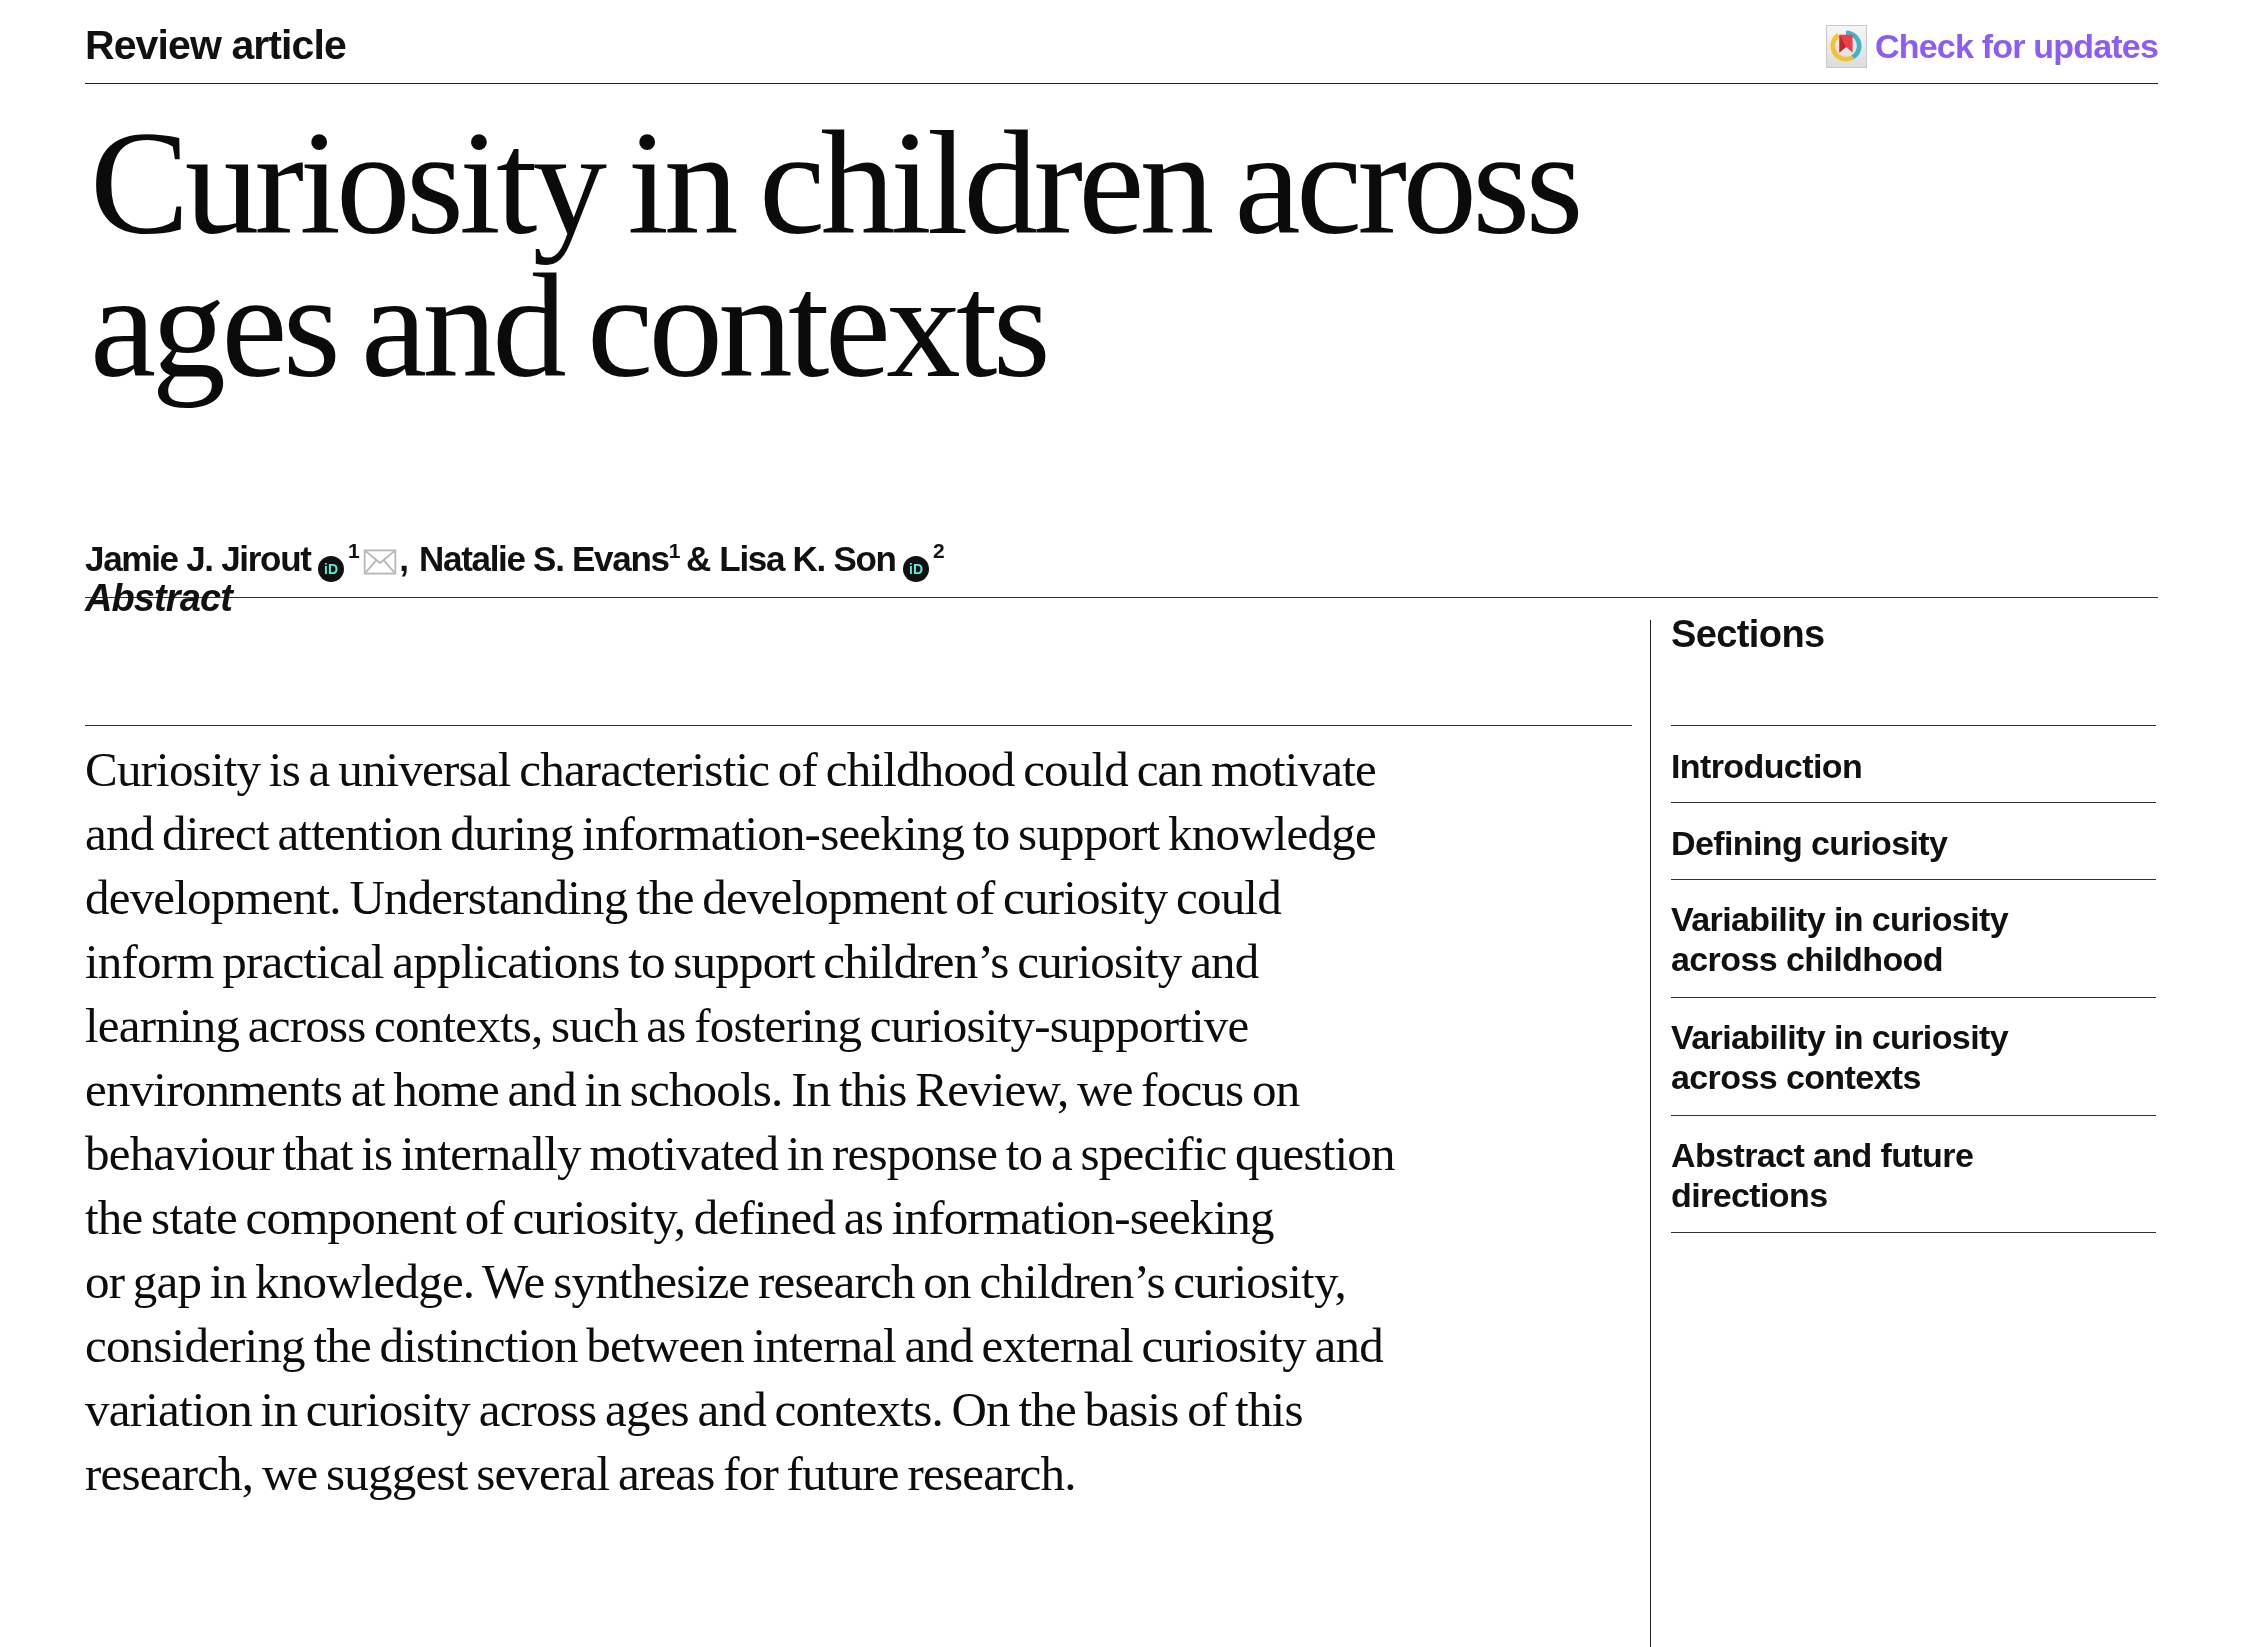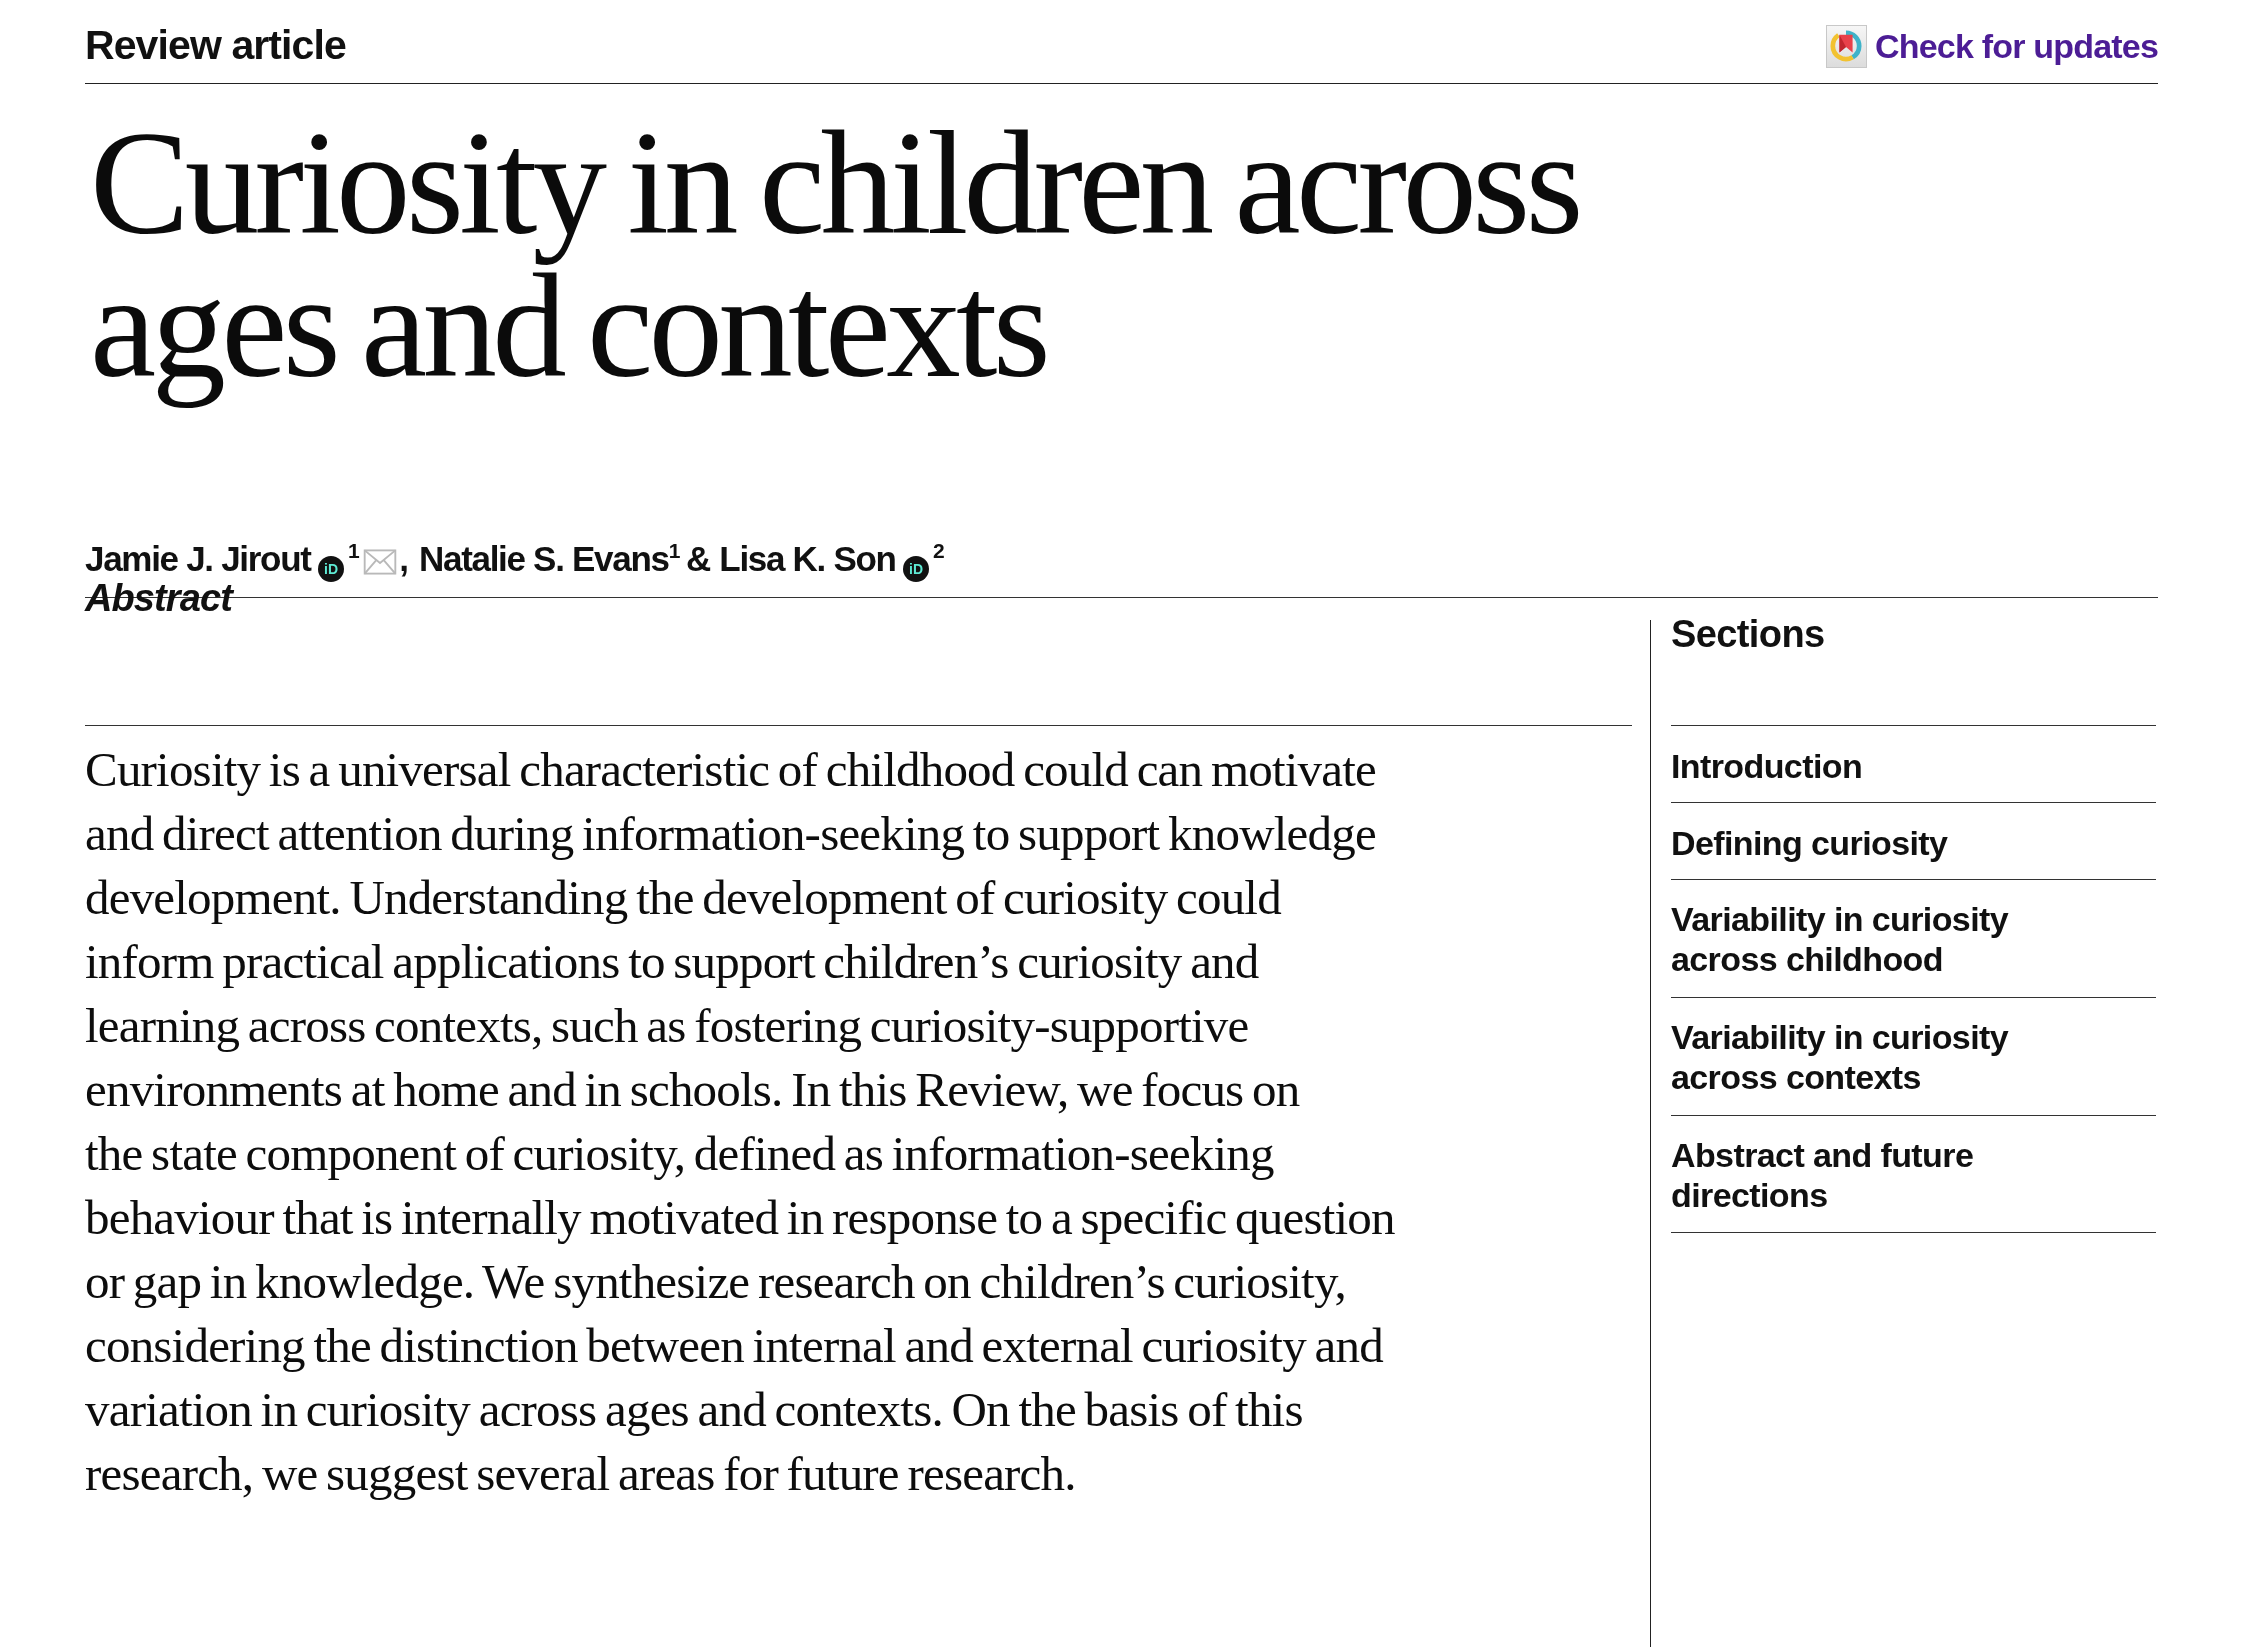--- a/index.html
+++ b/index.html
@@ -12,21 +12,21 @@
 
   
   .kicker {
     left: 85px; top: 21px;
     font-size: 41px; font-weight: 700; letter-spacing: -0.9px; line-height: 49px;
     white-space: nowrap;
   }
   .cfu {
     right: 89px; top: 22.6px; height: 47px;
     display: flex; align-items: center; gap: 8px;
-    text-decoration: none; color: #4c1d95;
+    text-decoration: none; color: #8b5cf6;
     cursor: pointer;
   }
   .cfu-icon {
     width: 41px; height: 43px; box-sizing: border-box;
     border: 0.9px solid #c8c8c8;
     background: linear-gradient(#f6f6f6, #dcdcdc);
     display: flex; align-items: center; justify-content: center;
   }
   .cfu-label { font-size: 34px; font-weight: 700; letter-spacing: -0.8px; white-space: nowrap; }
   .rule-top { left: 85px; right: 89px; top: 83px; height: 0; border-top: 1.9px solid #222; }
@@ -144,22 +144,22 @@
 <h2 class="abs abstract-h" style="margin:0;">Abstract</h2>
 <div class="abs rule-abstract"></div>
 
 <div class="abs abstract-body">
   <span>Curiosity is a universal characteristic of childhood could can motivate</span>
   <span>and direct attention during information-seeking to support knowledge</span>
   <span>development. Understanding the development of curiosity could</span>
   <span>inform practical applications to support children’s curiosity and</span>
   <span>learning across contexts, such as fostering curiosity-supportive</span>
   <span>environments at home and in schools. In this Review, we focus on</span>
+  <span>behaviour that is internally motivated in response to a specific question</span>
   <span>the state component of curiosity, defined as information-seeking</span>
-  <span>behaviour that is internally motivated in response to a specific question</span>
   <span>or gap in knowledge. We synthesize research on children’s curiosity,</span>
   <span>considering the distinction between internal and external curiosity and</span>
   <span>variation in curiosity across ages and contexts. On the basis of this</span>
   <span>research, we suggest several areas for future research.</span>
 </div>
 
 <div class="abs vdivider"></div>
 
 <h2 class="abs sections-h" style="margin:0;">Sections</h2>
 

